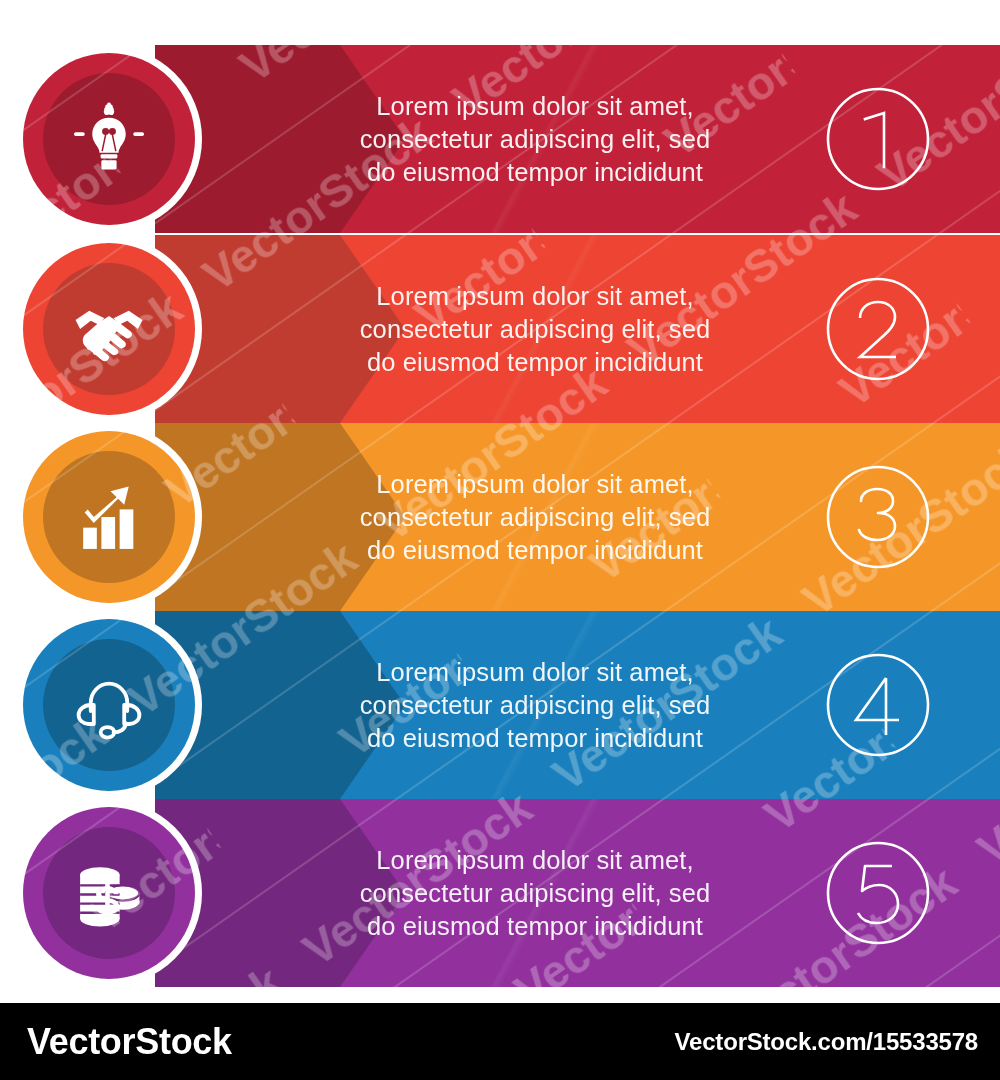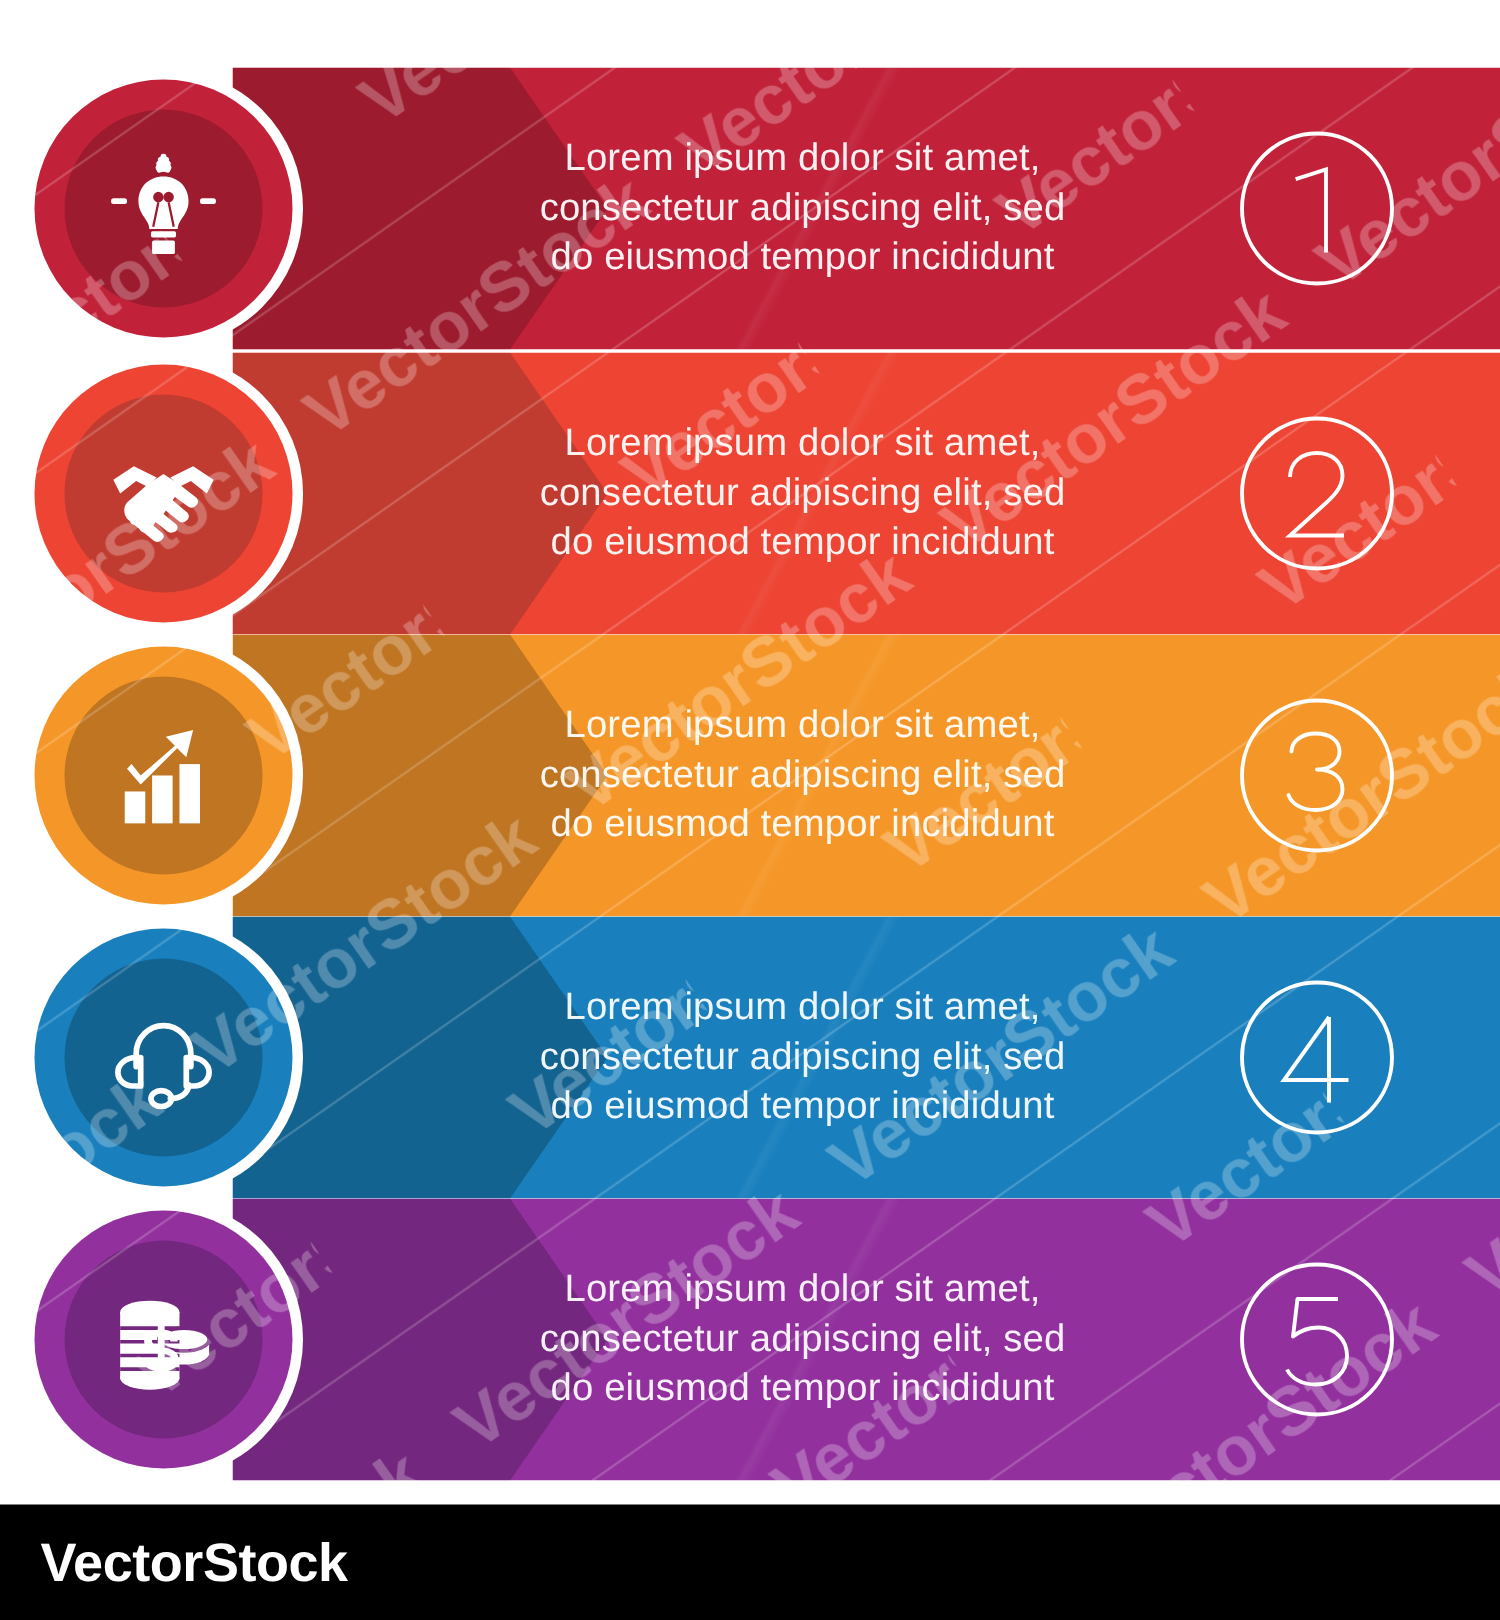--- a/index.html
+++ b/index.html
@@ -390,13 +390,14 @@
         </pattern>
       </defs>
       <rect x="0" y="0" width="1000" height="1003" fill="url(#wmPattern)"></rect>
     </svg>
   </div>
 
 </div>
 
 <div id="footer">
   <div id="footer-logo">VectorStock</div>
+  <div id="footer-url">VectorStock.com/15533578</div>
 </div>
 
 </body></html>

